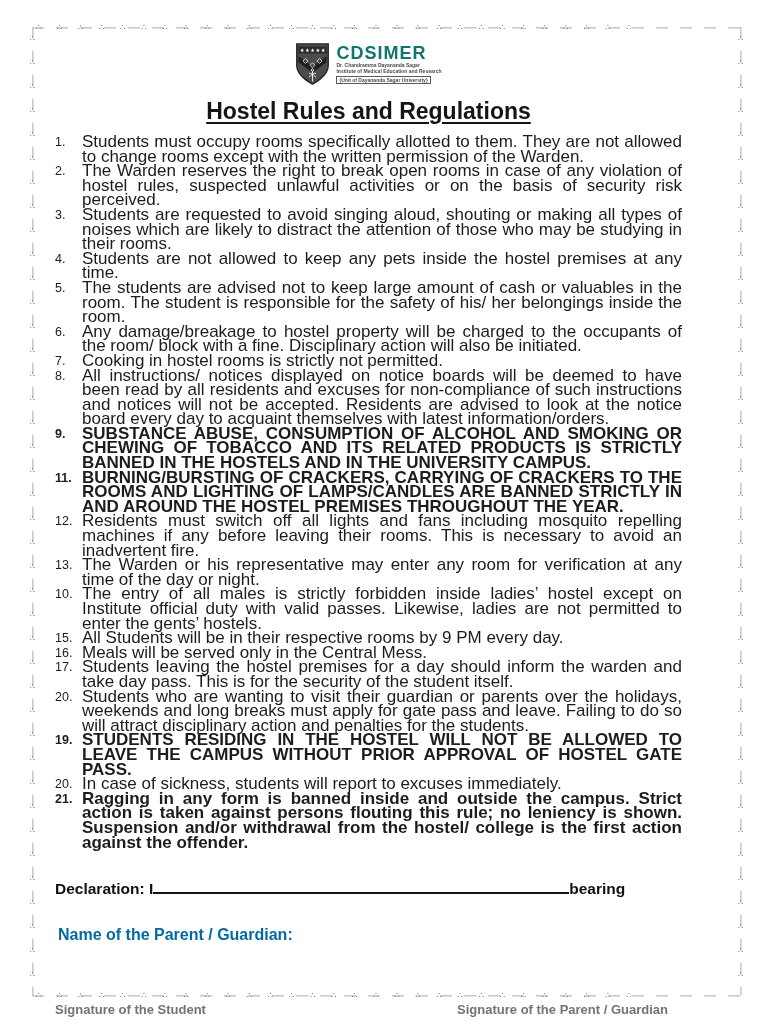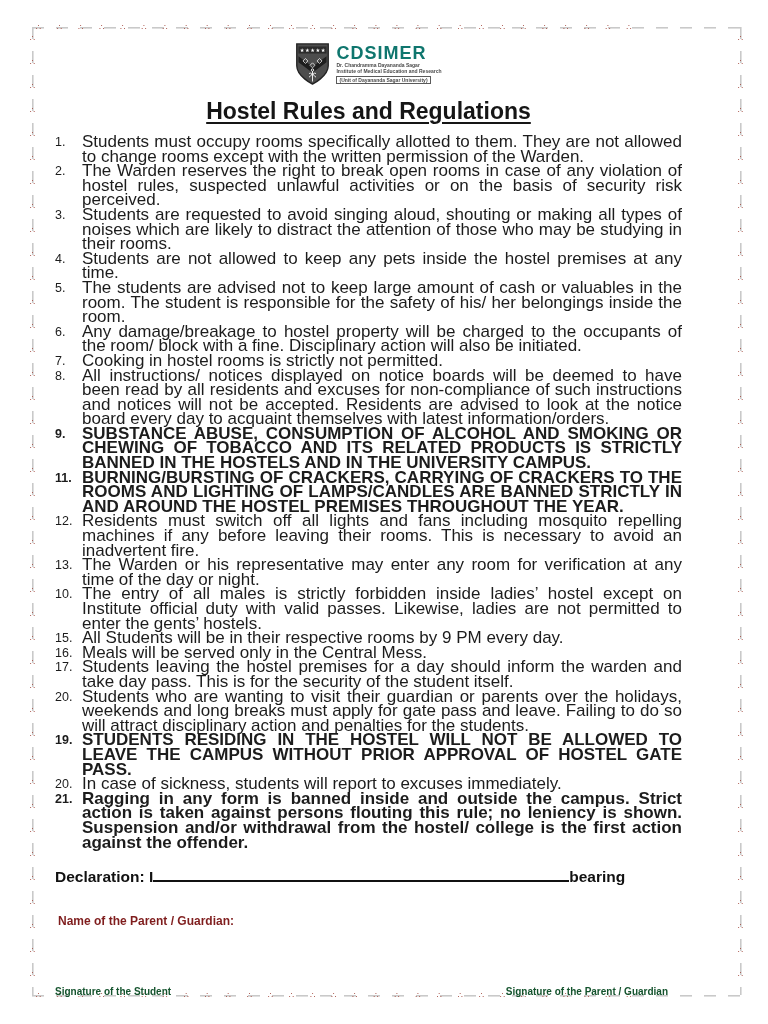--- a/index.html
+++ b/index.html
@@ -29,28 +29,28 @@
   .logo-small .boxed{display:inline-block;border:0.5px solid #5a5a5a;padding:0 2px;margin-top:1px;}
   .title{margin-top:8px;text-align:center;font-size:23px;font-weight:700;color:#151515;
          text-decoration:underline;text-decoration-thickness:2px;text-underline-offset:3px;}
   
   .rules{margin-top:10px;}
   .rule{display:flex;}
   .rule-num{width:27px;flex:none;font-size:12.5px;line-height:14.6px;}
   .rule-text{flex:1;font-size:17px;line-height:14.6px;text-align:justify;}
   .rule.bold{font-weight:700;}
   
-  .decl{margin-top:15px;font-weight:700;font-size:15.5px;color:#111;}
+  .decl{margin-top:27px;font-weight:700;font-size:15.5px;color:#111;}
   .decl-line{margin-top:15px;line-height:22px;}
   .blank{display:inline-block;border-bottom:2.2px solid #111;height:0.95em;vertical-align:baseline;}
   .blank.b1{width:416px;}
   .blank.b2{width:237px;margin-left:9px;margin-right:2px;}
   .ws{word-spacing:6px;}
-  .parent-name{margin-top:26px;padding-left:3px;font-weight:700;font-size:12px;color:#7f1d1d;}
-  .sig-row{margin-top:58px;display:flex;font-weight:700;font-size:10px;color:#14532d;}
+  .parent-name{margin-top:26px;padding-left:3px;font-weight:700;font-size:16px;color:#0369a1;}
+  .sig-row{margin-top:58px;display:flex;font-weight:700;font-size:13px;color:#737373;}
   .sig-right{margin-left:auto;padding-right:14px;}
 </style>
 </head>
 <body>
 
 <div class="page">
 
   <div class="frame">
     <div class="edge h top">∴∴∴∴∴∴∴∴∴∴∴∴∴∴∴∴∴∴∴∴∴∴∴∴∴∴∴∴∴</div>
     <div class="edge h bottom">∴∴∴∴∴∴∴∴∴∴∴∴∴∴∴∴∴∴∴∴∴∴∴∴∴∴∴∴∴</div>

